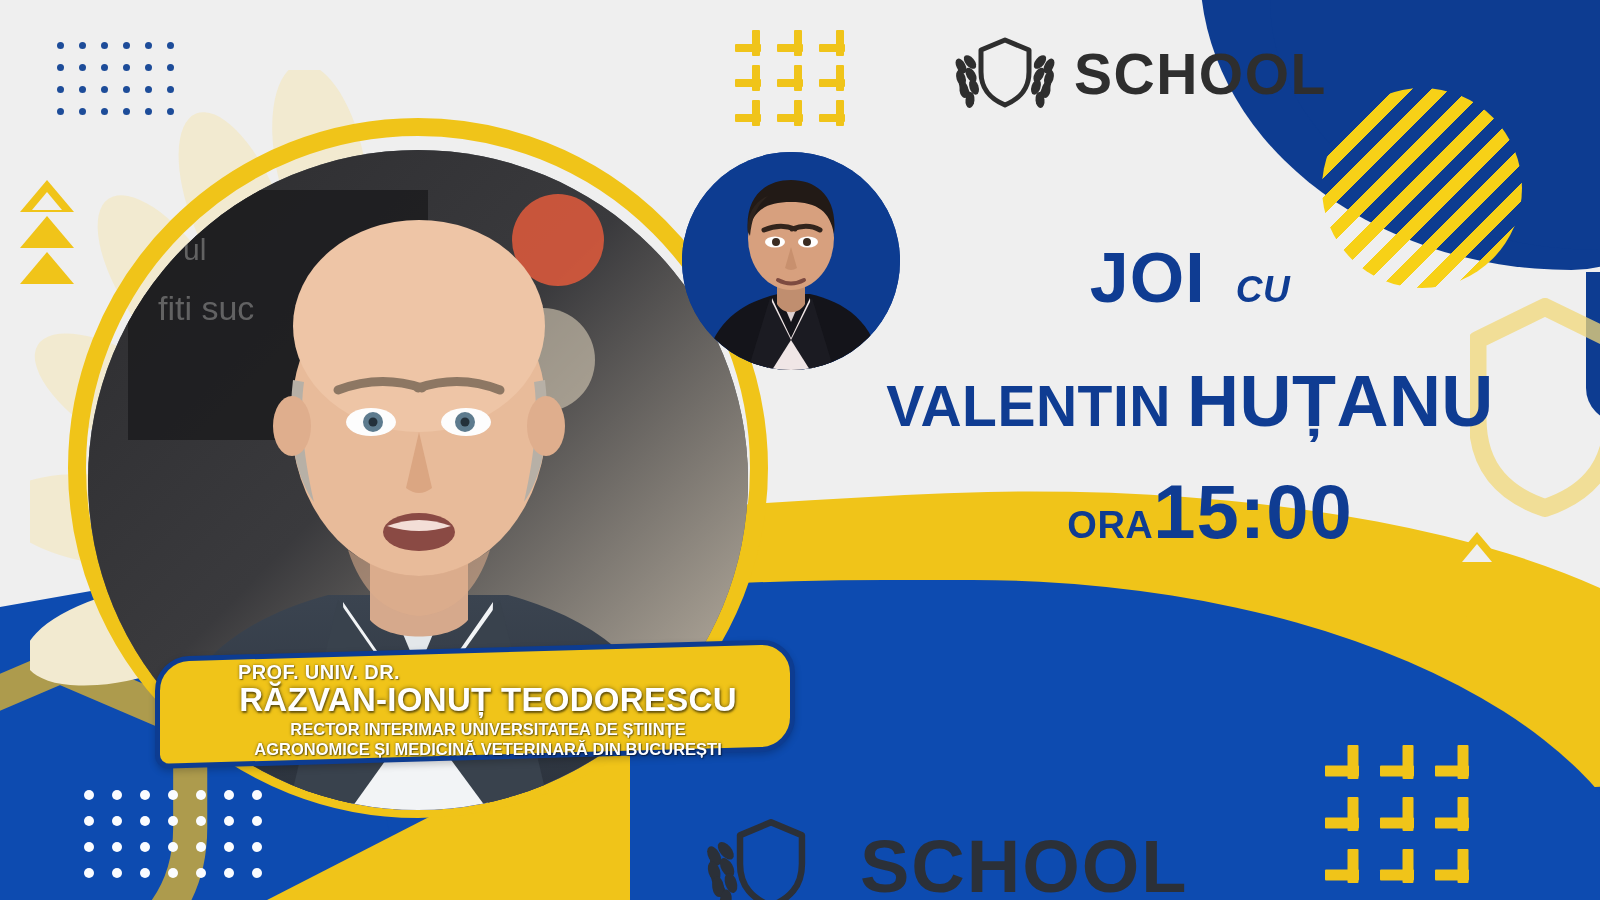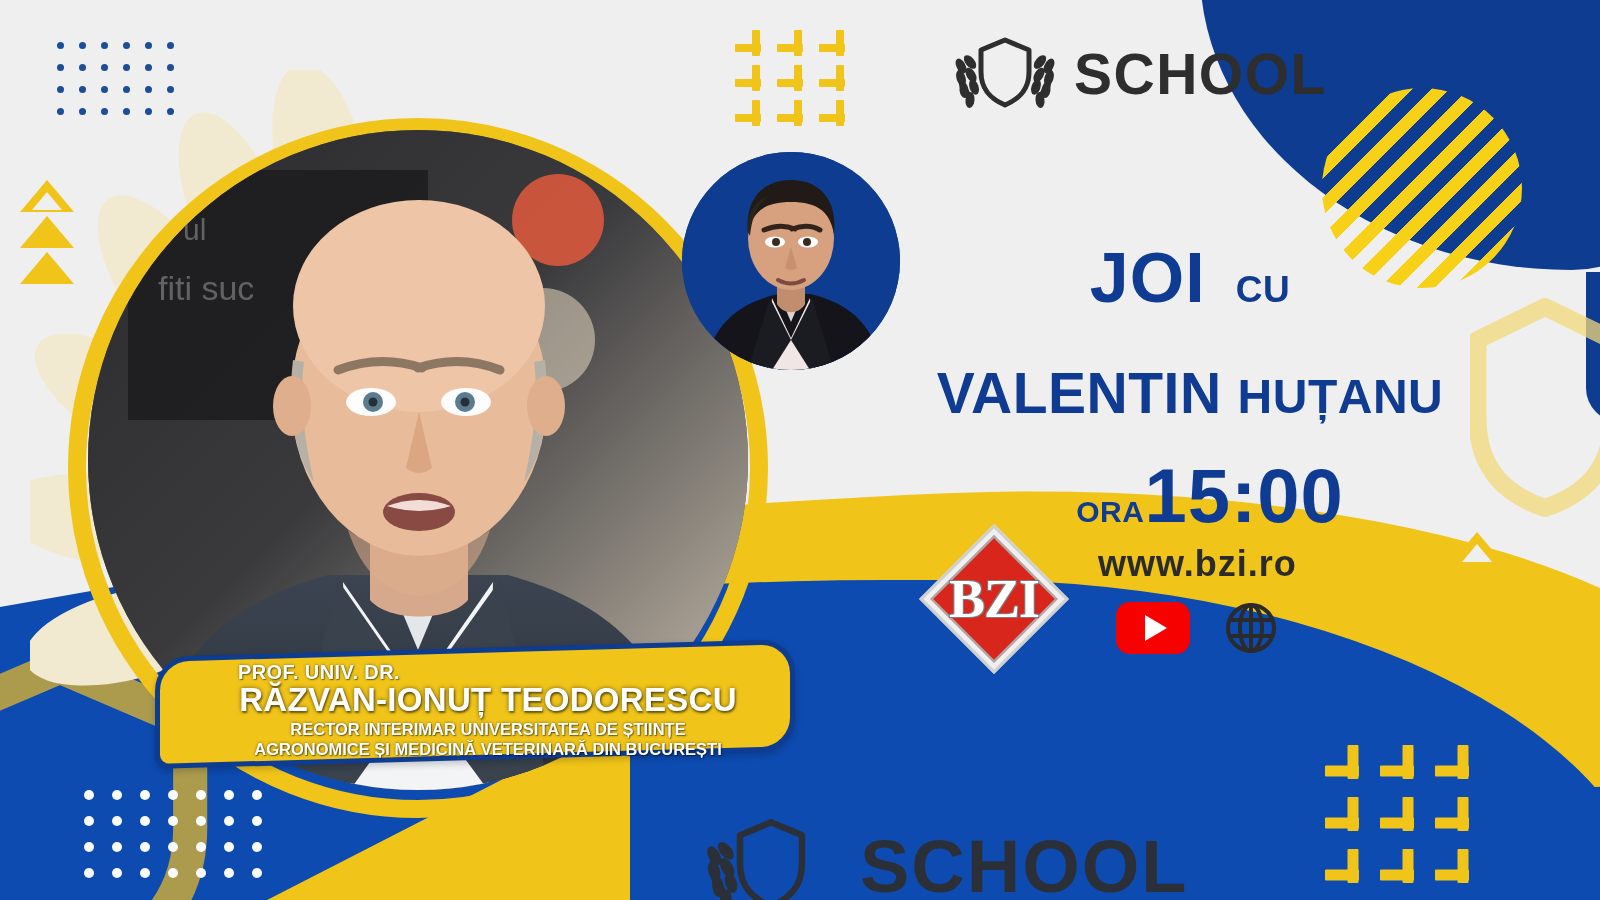--- a/index.html
+++ b/index.html
@@ -119,21 +119,21 @@
   .tri-left { top:180px; left:20px; }
   .tri-right{ top:532px; left:1450px; }
 
   
   .guest-ring {
     position:absolute; left:68px; top:118px;
     width:700px; height:700px; border-radius:50%;
     border:18px solid #f0c419;
   }
   .guest-photo {
-    position:absolute; left:88px; top:130px;
+    position:absolute; left:88px; top:150px;
     width:660px; height:660px; border-radius:50%;
     overflow:hidden;
     background:#5a5f63;
   }
   .guest-photo svg { display:block; width:100%; height:100%; }
 
   
   .petals { position:absolute; left:30px; top:70px; width:780px; height:790px; }
 
   
@@ -190,28 +190,28 @@
   }
   .school-watermark .mark { width:142px; height:108px; }
   .school-watermark .word {
     font-size:74px; font-weight:bold; color:#2e2e2e; letter-spacing:2px;
   }
 
   
   .info { position:absolute; left:880px; top:238px; width:620px; text-align:center; color:#0f3c92; }
   .line-joi { font-size:0; white-space:nowrap; }
   .line-joi .big { font-size:70px; font-weight:bold; letter-spacing:1px; vertical-align:baseline; }
-  .line-joi .sm  { font-size:37px; font-weight:bold; margin-left:30px; letter-spacing:.5px; }
+  .line-joi .sm  { font-size:37px; font-weight:bold; margin-left:30px; letter-spacing:.5px;font-style:italic; }
 
   .line-name { font-size:0; white-space:nowrap; margin-top:42px; }
   .line-name .sm  { font-size:57px; font-weight:bold; letter-spacing:.5px; }
-  .line-name .big { font-size:48px; font-weight:bold; letter-spacing:.5px; margin-left:16px; }
+  .line-name .big { font-size:72px; font-weight:bold; letter-spacing:.5px; margin-left:16px; }
 
   .line-ora { font-size:0; white-space:nowrap; margin-top:26px; }
-  .line-ora .sm  { font-size:30px; font-weight:bold; letter-spacing:.5px;margin-left:40px; }
+  .line-ora .sm  { font-size:38px; font-weight:bold; letter-spacing:.5px;margin-left:40px; }
   .line-ora .big { font-size:76px; font-weight:bold; letter-spacing:1px; }
 
   
   .bzi-row { position:absolute; left:930px; top:535px; display:flex; align-items:center; gap:40px; }
   .bzi-logo { width:128px; height:128px; position:relative; }
   .bzi-logo .dia-out, .bzi-logo .dia-in {
     position:absolute; transform:rotate(45deg);
   }
   .bzi-logo .dia-out {
     left:11px; top:11px; width:106px; height:106px;
@@ -505,44 +505,20 @@
       <span class="big">JOI</span><span class="sm">CU</span>
     </div>
     <div class="line-name">
       <span class="sm">VALENTIN</span><span class="big">HUȚANU</span>
     </div>
     <div class="line-ora">
       <span class="sm">ORA</span><span class="big">15:00</span>
     </div>
   </div>
 
-  <div class="bzi-row">
-    <div class="bzi-logo">
-      <div class="dia-out"></div>
-      <div class="dia-in"></div>
-      <div class="letters">BZI</div>
-    </div>
-    <div class="site-col">
-      <div class="site-url">www.bzi.ro</div>
-      <div class="social-row">
-        <span class="yt">
-          <span class="play"></span>
-        </span>
-        <span class="globe">
-          <svg viewBox="0 0 54 54" fill="none">
-            <circle cx="27" cy="27" r="23" stroke="#2b2b2b" stroke-width="4"></circle>
-            <ellipse cx="27" cy="27" rx="11" ry="23" stroke="#2b2b2b" stroke-width="4"></ellipse>
-            <line x1="5" y1="19" x2="49" y2="19" stroke="#2b2b2b" stroke-width="4"></line>
-            <line x1="5" y1="35" x2="49" y2="35" stroke="#2b2b2b" stroke-width="4"></line>
-            <line x1="27" y1="4" x2="27" y2="50" stroke="#2b2b2b" stroke-width="4"></line>
-          </svg>
-        </span>
-      </div>
-    </div>
-  </div>
 
   <div class="school-watermark">
     <span class="mark">
       <svg viewBox="0 0 110 84" fill="none">
         <path d="M55 8 L79 18 L79 40 C79 58 69 67 55 73 C41 67 31 58 31 40 L31 18 Z" stroke="#2e2e2e" stroke-width="5" fill="none" stroke-linejoin="round"></path>
         <g fill="#2e2e2e">
           <path d="M24 72 C12 66 6 52 8 36 C14 46 17 58 24 66 Z"></path>
           <ellipse cx="11" cy="34" rx="4.5" ry="8" transform="rotate(-28 11 34)"></ellipse>
           <ellipse cx="11" cy="46" rx="4.5" ry="8" transform="rotate(-18 11 46)"></ellipse>
           <ellipse cx="14" cy="58" rx="4.5" ry="8" transform="rotate(-8 14 58)"></ellipse>

